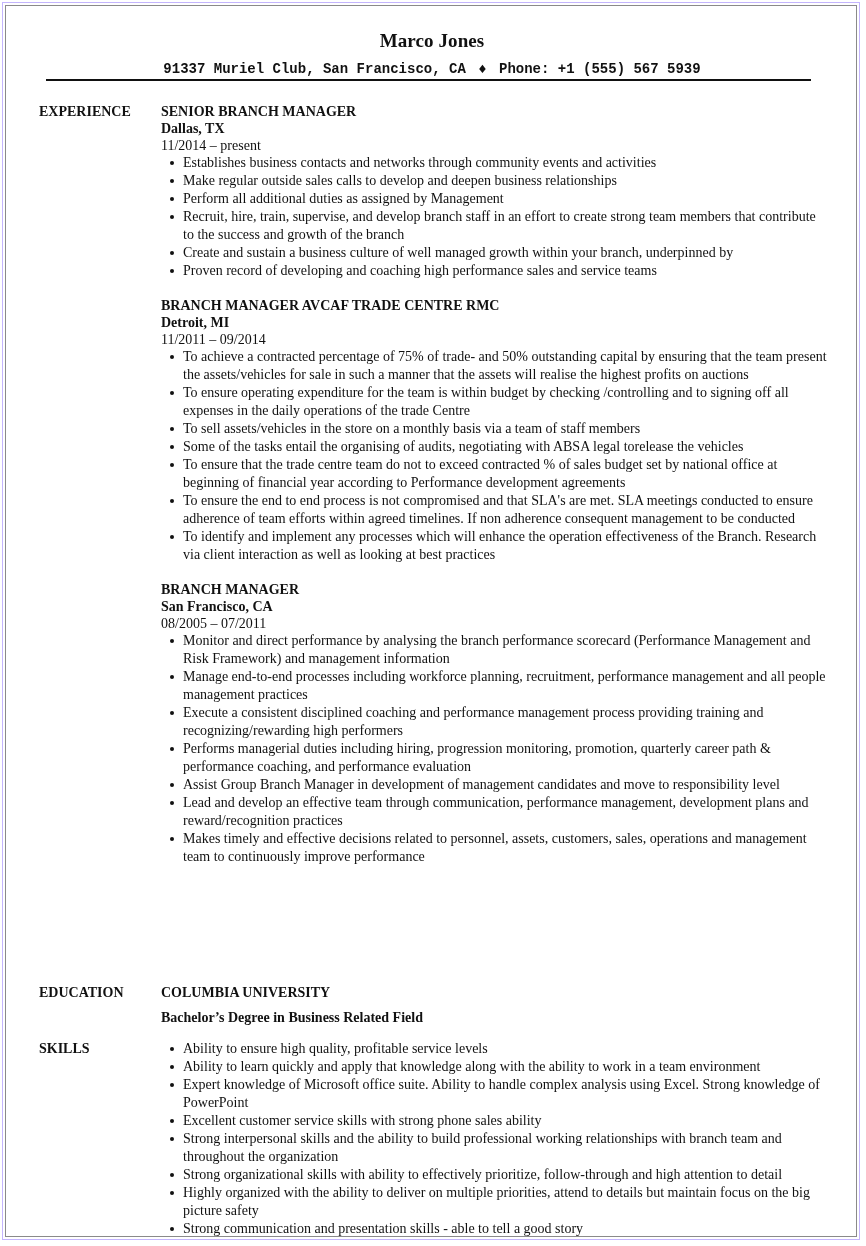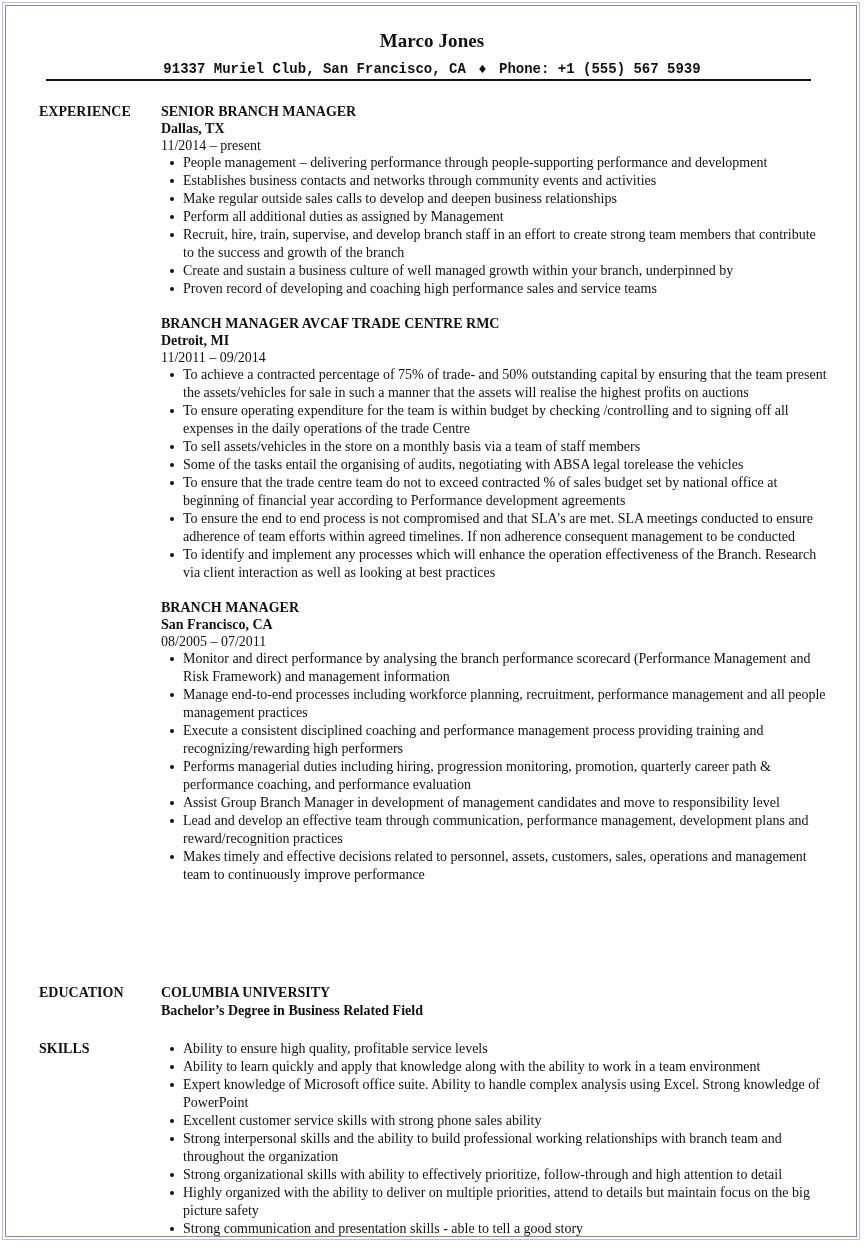--- a/index.html
+++ b/index.html
@@ -120,21 +120,21 @@
     }
     .edu-school {
       font-size: 14px;
       font-weight: bold;
       line-height: 17px;
     }
     .edu-degree {
       font-size: 14px;
       font-weight: bold;
       line-height: 17px;
-      margin-top: 1px;
+      margin-top: 8px;
     }
   </style>
 </head>
 <body>
 
 <div class="page-frame">
   <div class="page">
 
     <div class="header">
       <div class="name">Marco Jones</div>
@@ -149,21 +149,20 @@
 
     <div class="section" style="top:100px;">
       <div class="section-label">EXPERIENCE</div>
       <div class="section-body">
 
         <div class="job">
           <div class="job-title">SENIOR BRANCH MANAGER</div>
           <div class="job-loc">Dallas, TX</div>
           <div class="job-dates">11/2014 – present</div>
           <ul class="bullets">
-            <li>People management – delivering performance through people-supporting performance and development</li>
             <li>Establishes business contacts and networks through community events and activities</li>
             <li>Make regular outside sales calls to develop and deepen business relationships</li>
             <li>Perform all additional duties as assigned by Management</li>
             <li>Recruit, hire, train, supervise, and develop branch staff in an effort to create strong team members that contribute to the success and growth of the branch</li>
             <li>Create and sustain a business culture of well managed growth within your branch, underpinned by</li>
             <li>Proven record of developing and coaching high performance sales and service teams</li>
           </ul>
         </div>
 
         <div class="job">

